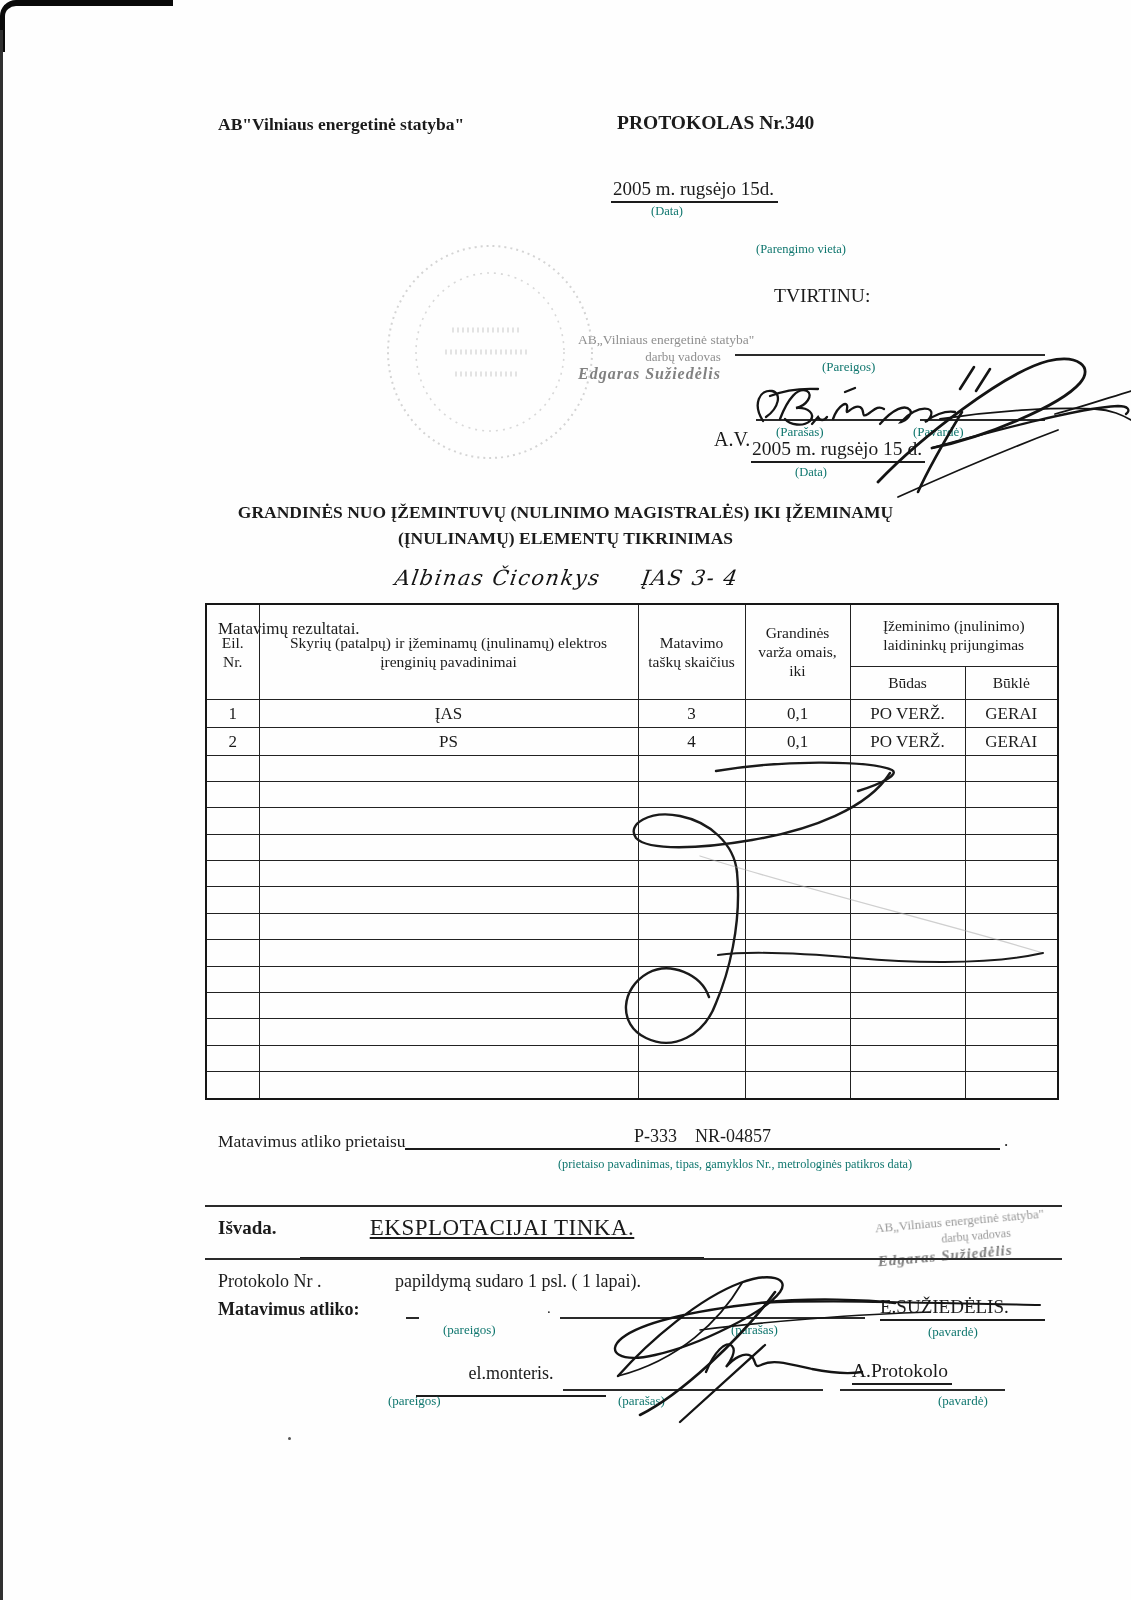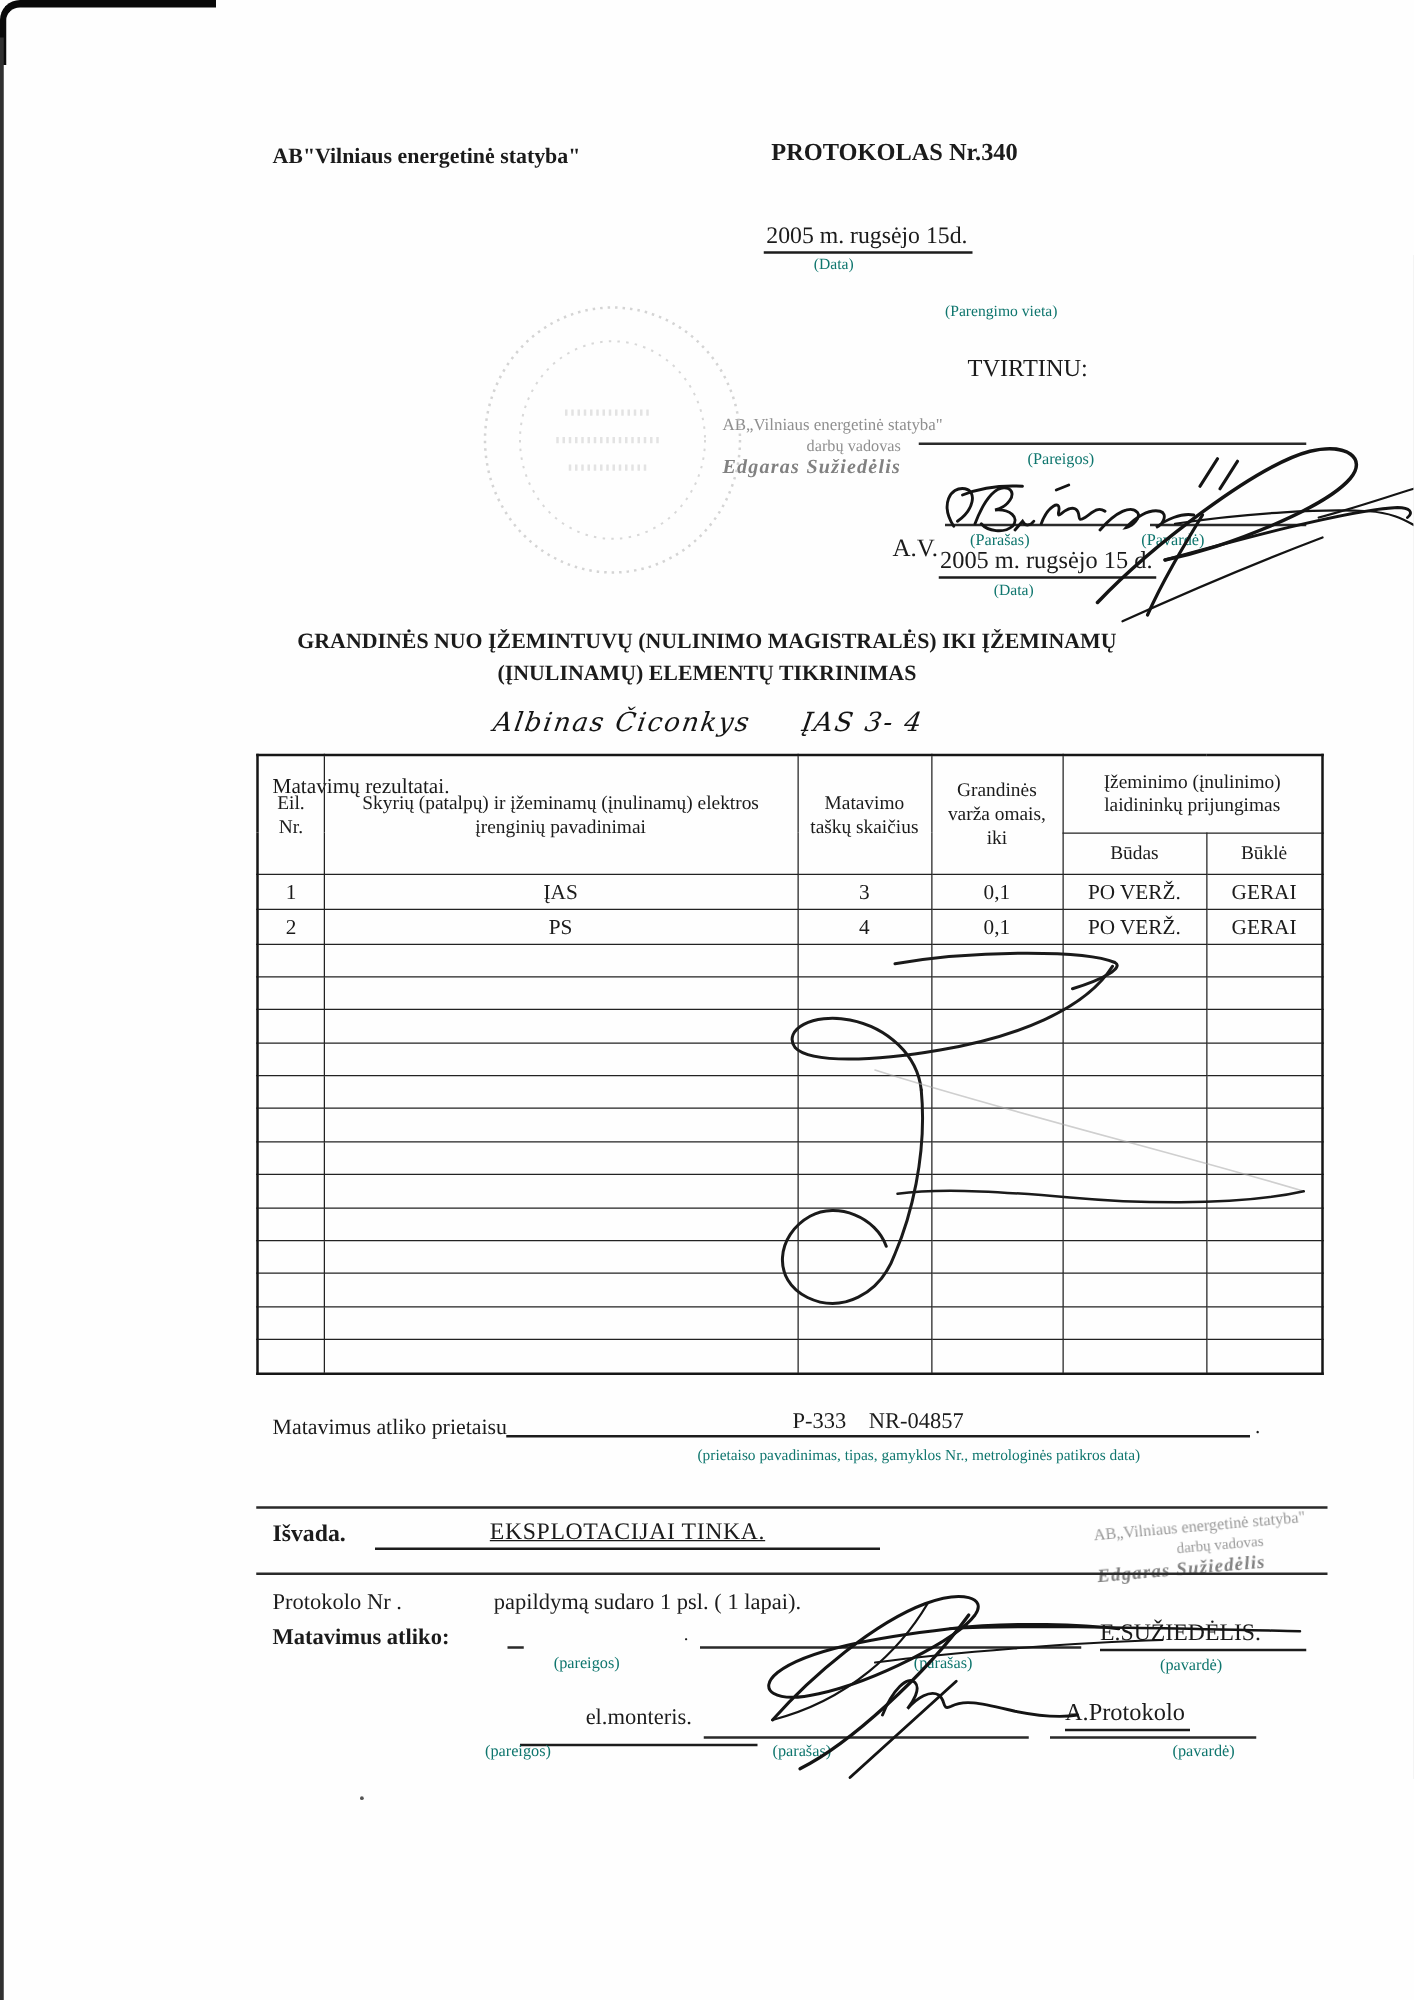--- a/index.html
+++ b/index.html
@@ -225,21 +225,21 @@
       </tbody>
   </table>
 
   <div class="abs" style="left:218px; top:1131px; font-size:17.5px;">Matavimus atliko prietaisu</div>
   <div class="abs u center" style="left:405px; top:1126px; width:595px; font-size:18px; white-space:pre; padding-bottom:1px;">P-333    NR-04857</div>
   <div class="abs" style="left:1004px; top:1131px; font-size:17px;">.</div>
   <div class="abs lbl" style="left:558px; top:1157px; font-size:12.3px;">(prietaiso pavadinimas, tipas, gamyklos Nr., metrologinės patikros data)</div>
 
   <div class="hr" style="left:205px; top:1205px; width:857px;"></div>
   <div class="abs b" style="left:218px; top:1217px; font-size:19px;">Išvada.</div>
-  <div class="abs u center" style="left:300px; top:1215px; width:404px; font-size:19px; letter-spacing:0.5px; padding-bottom:1px; text-decoration:underline;">EKSPLOTACIJAI TINKA.</div>
+  <div class="abs u center" style="left:300px; top:1215px; width:404px; font-size:23px; letter-spacing:0.5px; padding-bottom:16px; text-decoration:underline;">EKSPLOTACIJAI TINKA.</div>
 
   <div class="abs stamp-txt stamp2" style="left:876px; top:1209px; width:240px;">
     <div class="s1" style="font-size:13px;">AB„Vilniaus energetinė statyba"</div>
     <div class="s2" style="width:200px; font-size:12px;">darbų vadovas</div>
     <div class="s3" style="font-size:15px;">Edgaras Sužiedėlis</div>
   </div>
 
   <div class="hr" style="left:205px; top:1258px; width:857px;"></div>
 
   <div class="abs" style="left:218px; top:1271px; font-size:18px;">Protokolo Nr .</div>

